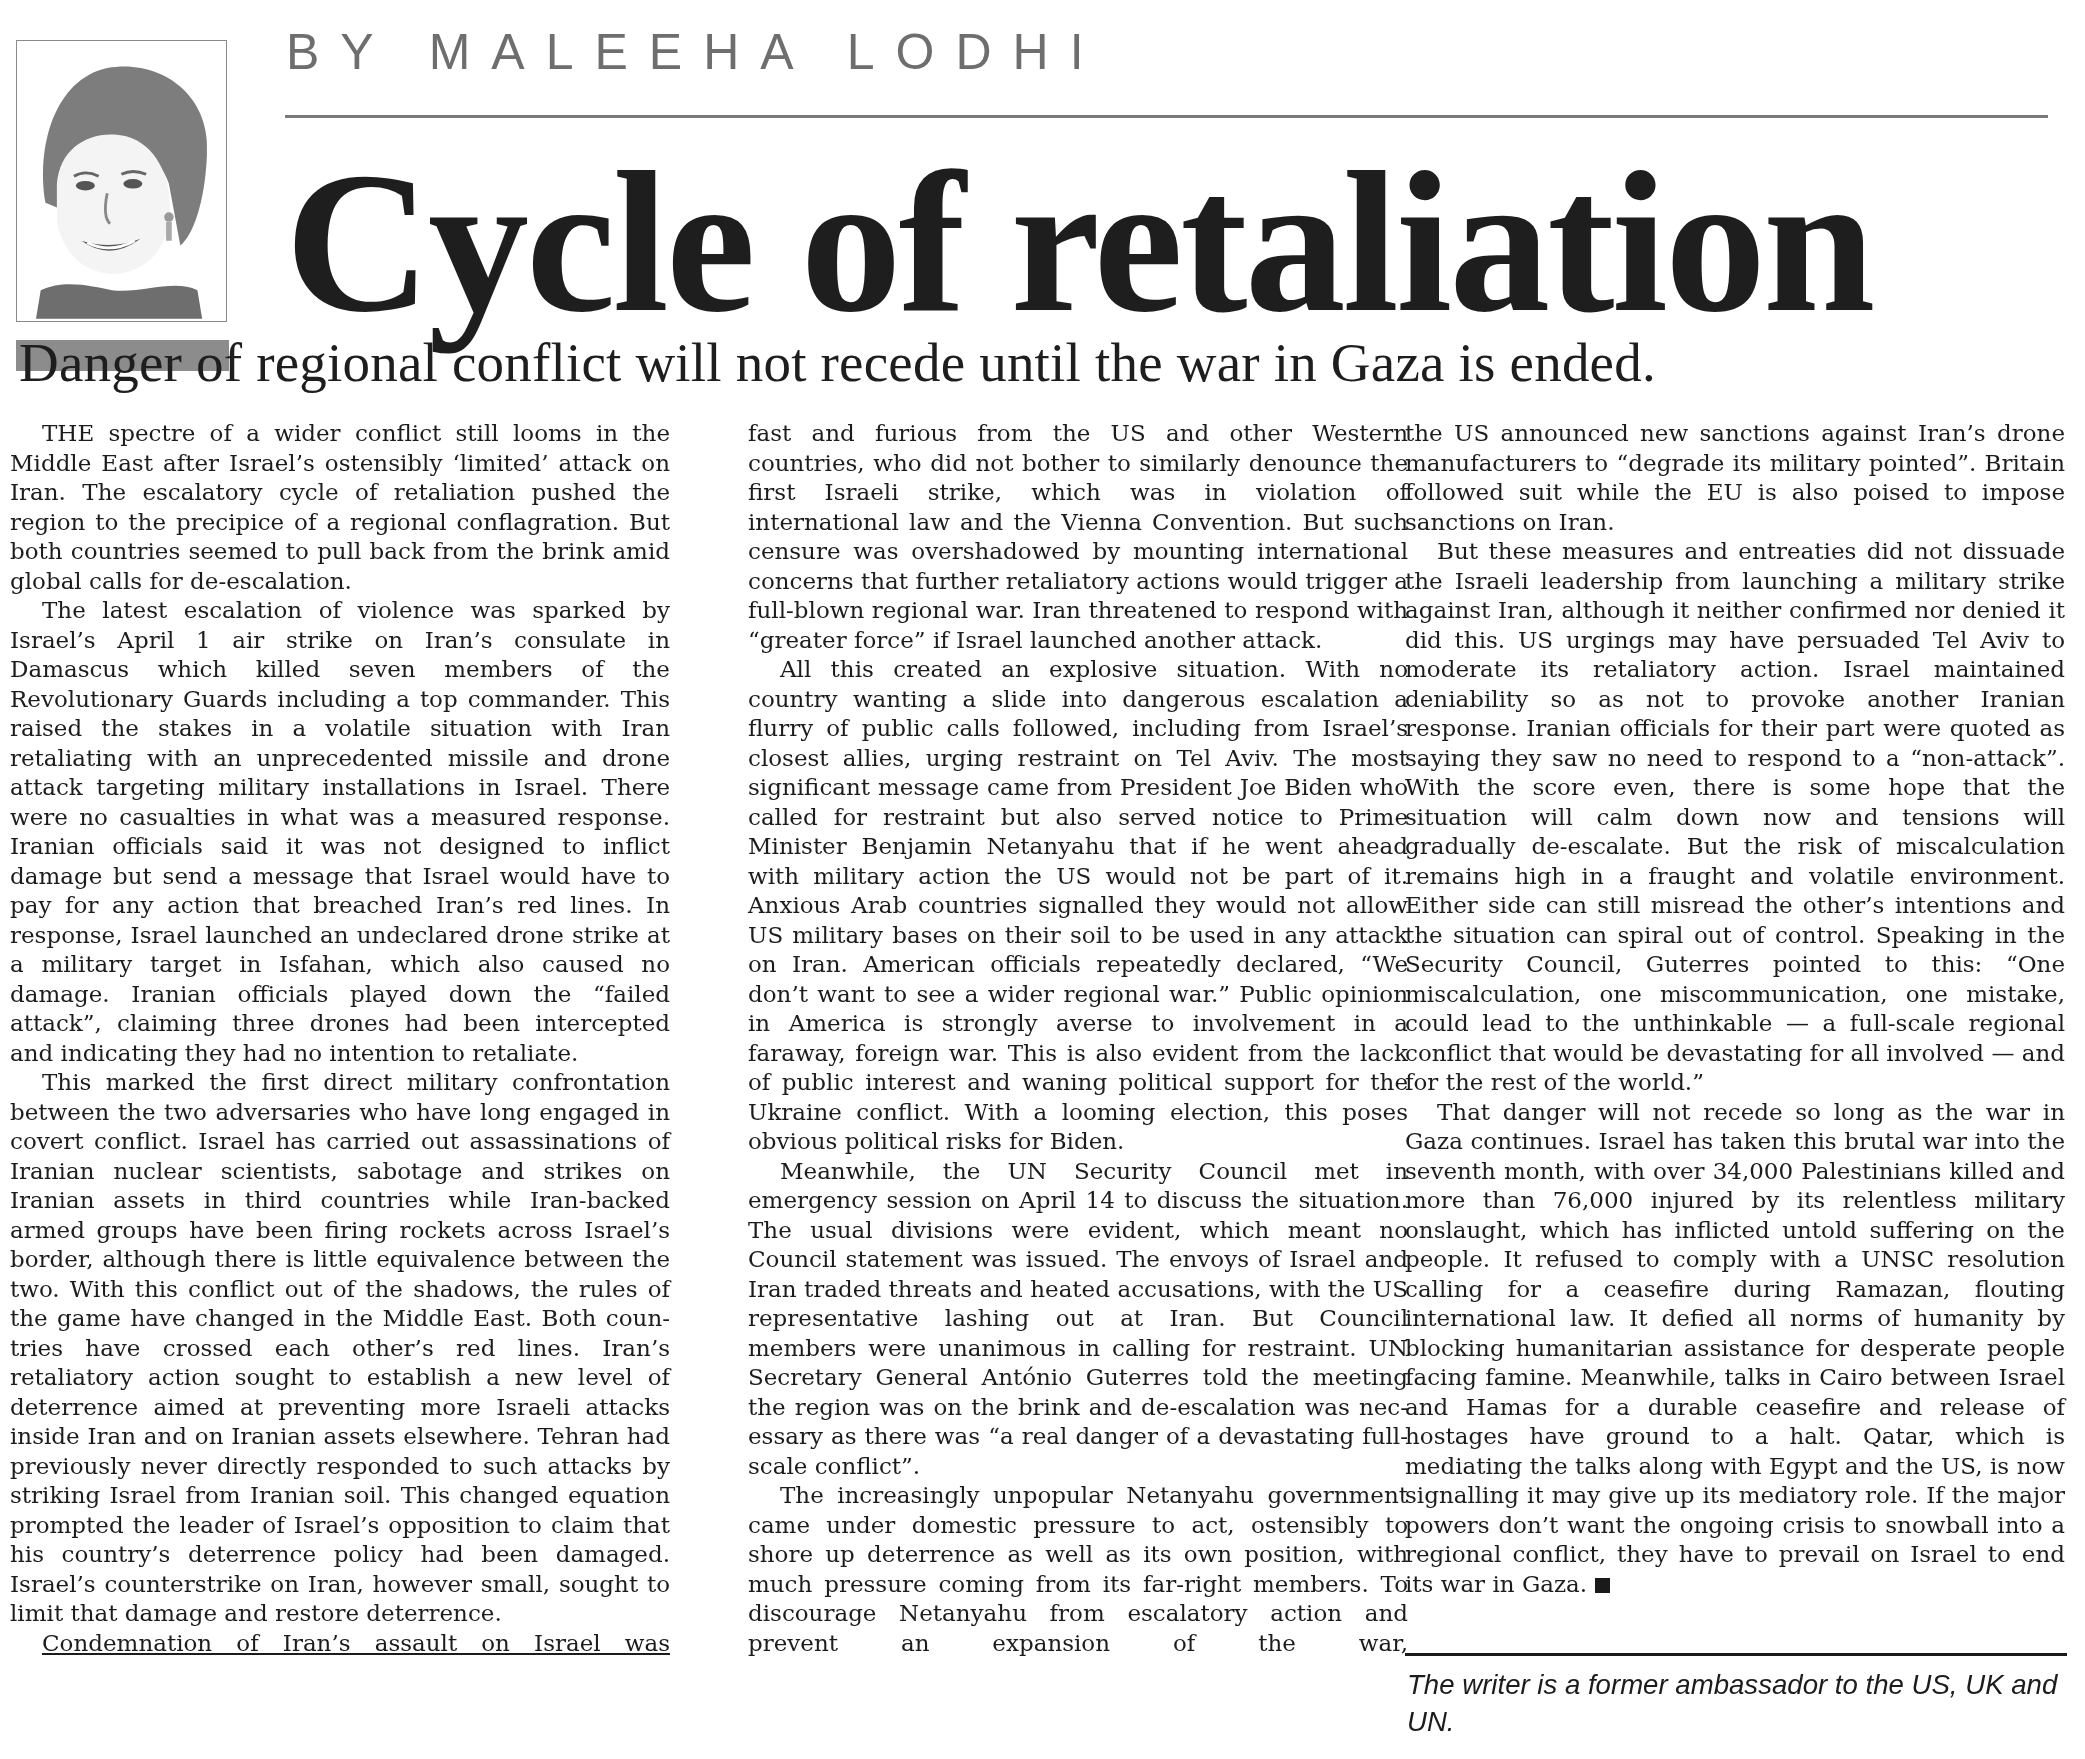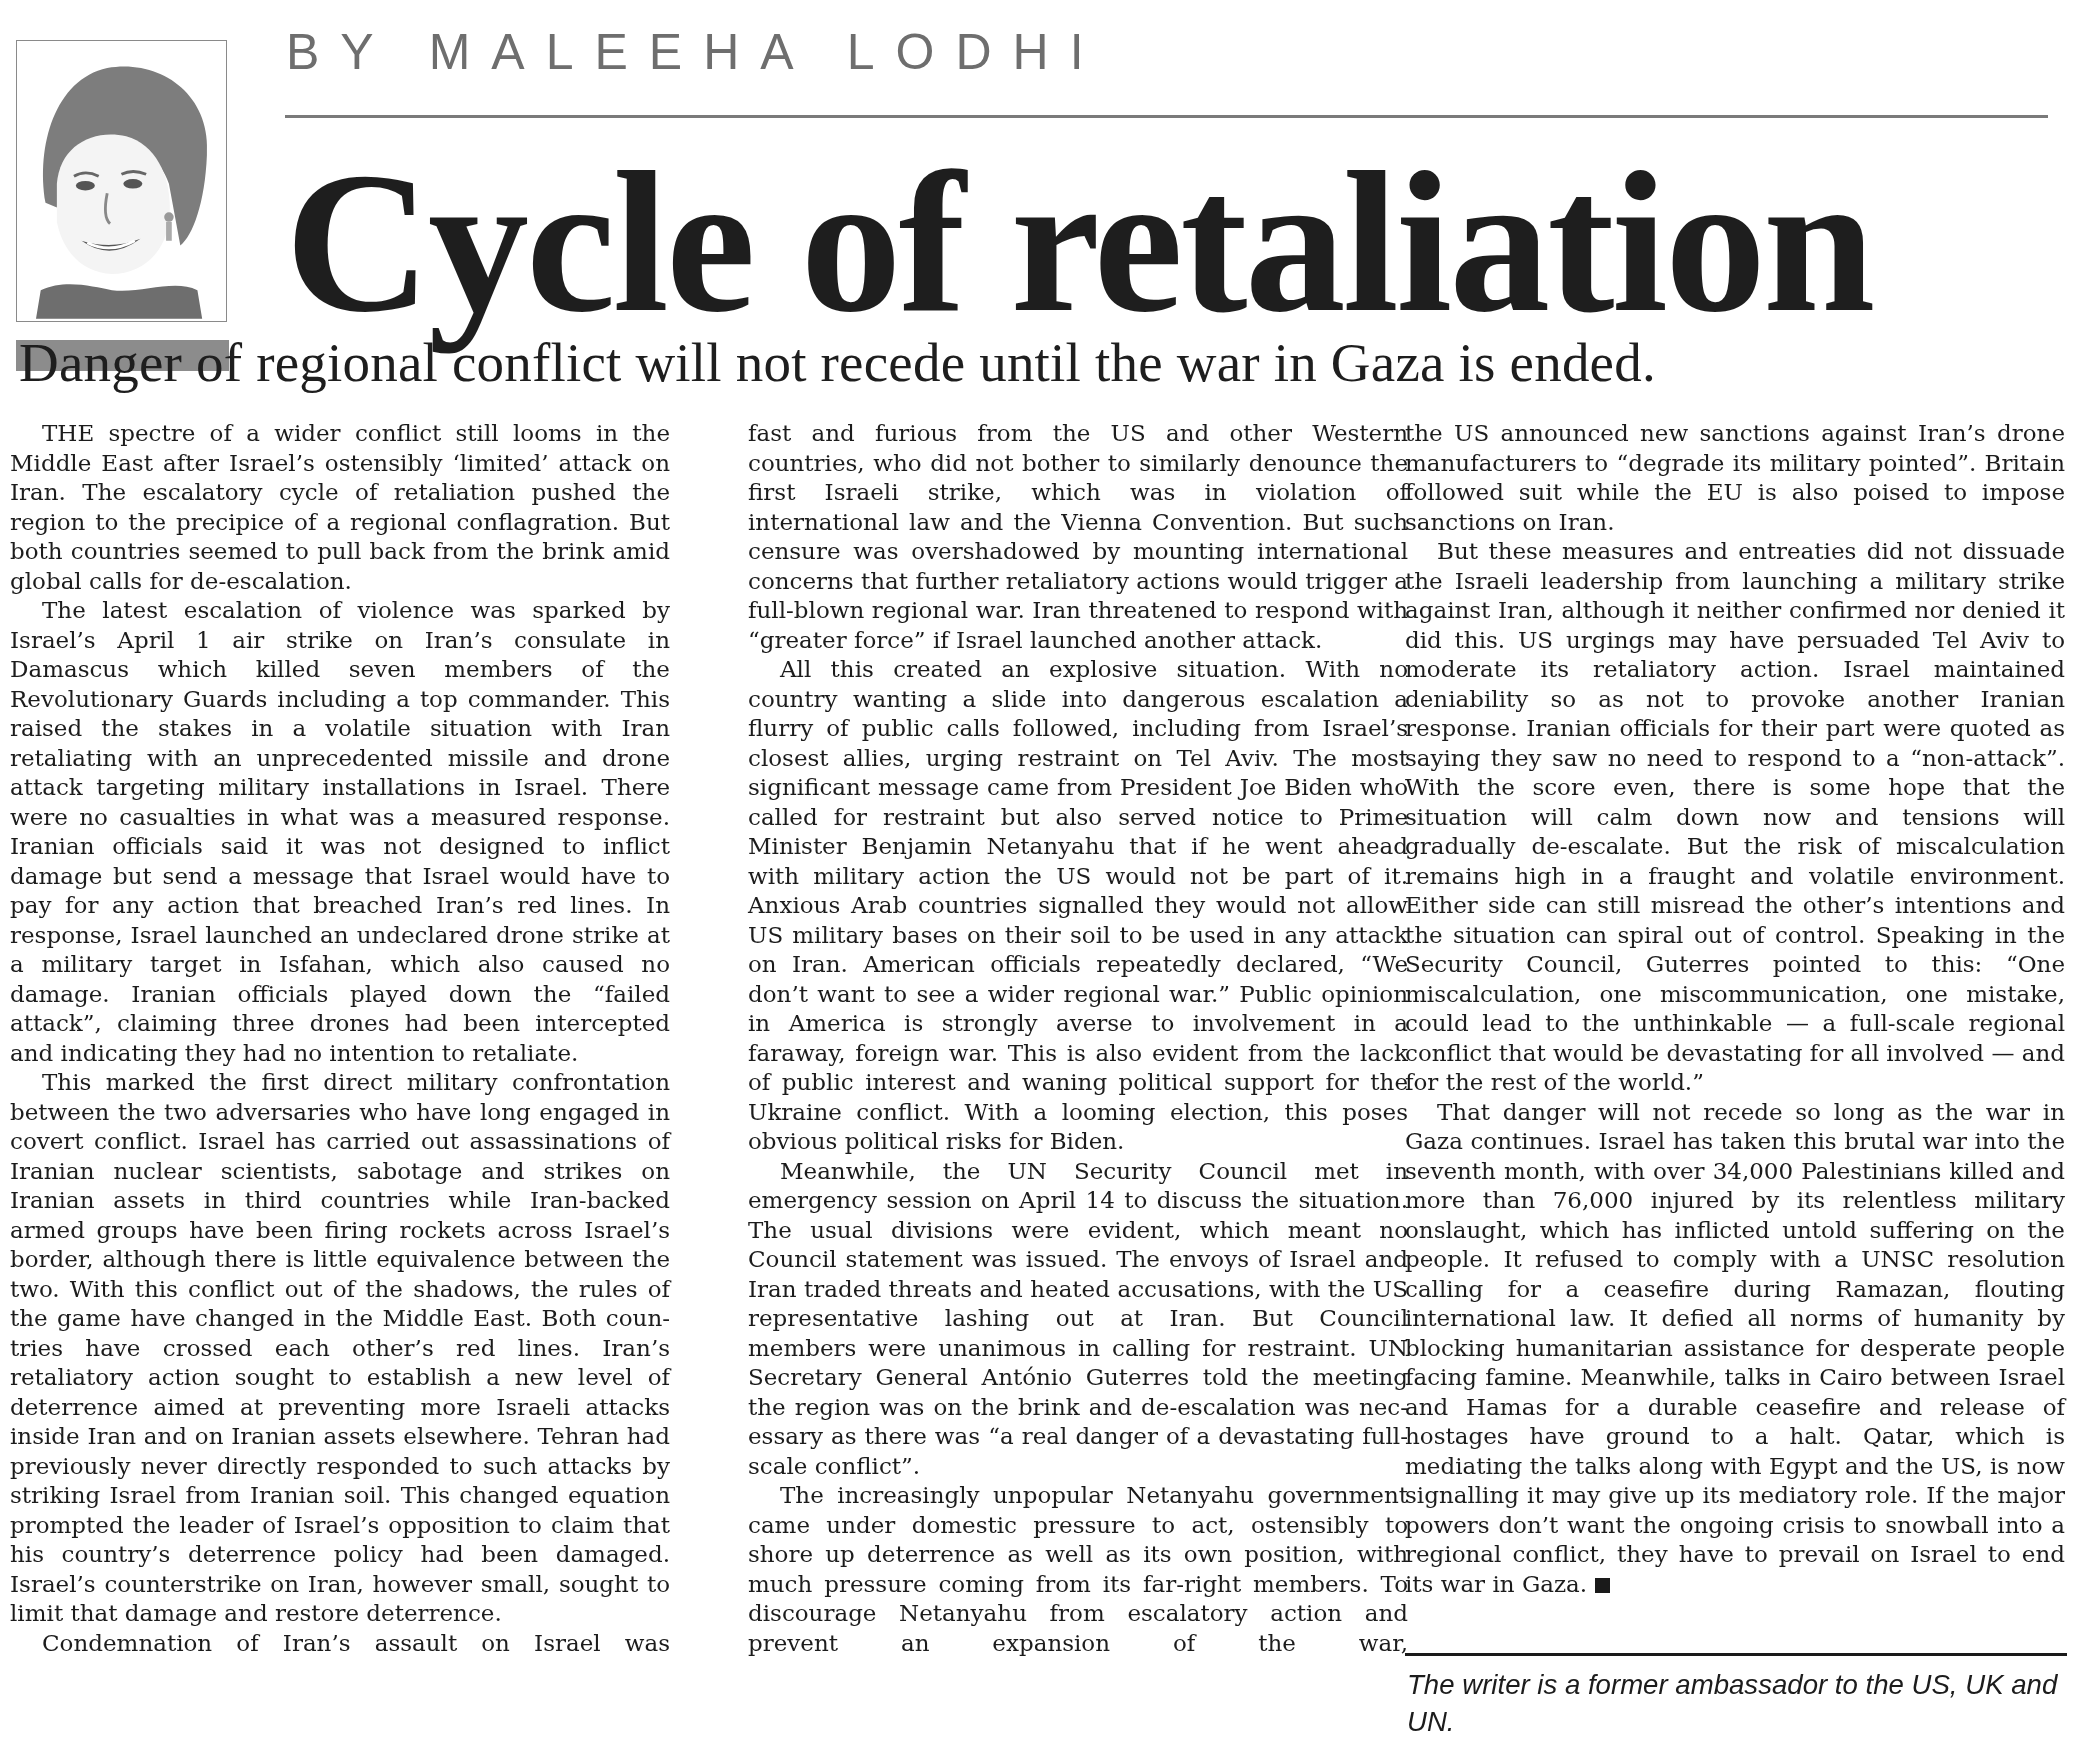--- a/index.html
+++ b/index.html
@@ -52,21 +52,21 @@
 <div class="byline">BY MALEEHA LODHI</div>
 <div class="byline-rule"></div>
 
 <h1 class="title" style="margin:0;font-weight:bold;">Cycle of retaliation</h1>
 <div class="subtitle">Danger of regional conflict will not recede until the war in Gaza is ended.</div>
 
 <div class="col col1">
   <p>THE spectre of a wider conflict still looms in the Middle East after Israel’s ostensibly ‘limited’ atta­ck on Iran. The escalatory cycle of retaliation push­ed the region to the precipice of a regional conflag­ration. But both countries seemed to pull back from the brink amid global calls for de-escalation.</p>
   <p>The latest escalation of violence was sparked by Israel’s April 1 air strike on Iran’s consulate in Damascus which killed seven members of the Revolutionary Guards including a top commander. This raised the stakes in a volatile situation with Iran retaliating with an unprecedented missile and drone attack targeting military installations in Israel. There were no casualties in what was a measured response. Iranian officials said it was not designed to inflict damage but send a message that Israel would have to pay for any action that breached Iran’s red lines. In response, Israel launched an undeclared drone strike at a military target in Isfahan, which also caused no damage. Iranian officials played down the “failed attack”, claiming three drones had been intercepted and indicating they had no intention to retaliate.</p>
   <p>This marked the first direct military confronta­tion between the two adversaries who have long engaged in covert conflict. Israel has carried out assassinations of Iranian nuclear scientists, sabo­tage and strikes on Iranian assets in third coun­tries while Iran-backed armed groups have been firing rockets across Israel’s border, although there is little equivalence between the two. With this conflict out of the shadows, the rules of the game have changed in the Middle East. Both coun­tries have crossed each other’s red lines. Iran’s retaliatory action sought to establish a new level of deterrence aimed at preventing more Israeli attacks inside Iran and on Iranian assets else­where. Tehran had previously never directly responded to such attacks by striking Israel from Iranian soil. This changed equation prompted the leader of Israel’s opposition to claim that his coun­try’s deterrence policy had been damaged. Israel’s counterstrike on Iran, however small, sought to limit that damage and restore deterrence.</p>
-  <p style="text-align-last:justify;">Condemnation of Iran’s assault on Israel was</p>
+  <p style="text-align-last:justify;text-decoration:underline;">Condemnation of Iran’s assault on Israel was</p>
 </div>
 
 <div class="col col2">
   <p class="cont">fast and furious from the US and other Western countries, who did not bother to similarly denounce the first Israeli strike, which was in violation of international law and the Vienna Convention. But such censure was overshadowed by mounting international concerns that further retaliatory actions would trigger a full-blown regional war. Iran threatened to respond with “greater force” if Israel launched another attack.</p>
   <p>All this created an explosive situation. With no country wanting a slide into dangerous escalation a flurry of public calls followed, including from Israel’s closest allies, urging restraint on Tel Aviv. The most significant message came from President Joe Biden who called for restraint but also served notice to Prime Minister Benjamin Netanyahu that if he went ahead with military action the US would not be part of it. Anxious Arab countries signalled they would not allow US military bases on their soil to be used in any attack on Iran. American officials repeatedly declared, “We don’t want to see a wider regional war.” Public opinion in America is strongly averse to involvement in a faraway, foreign war. This is also evident from the lack of public interest and waning political sup­port for the Ukraine conflict. With a looming elec­tion, this poses obvious political risks for Biden.</p>
   <p>Meanwhile, the UN Security Council met in emergency session on April 14 to discuss the situa­tion. The usual divisions were evident, which meant no Council statement was issued. The envoys of Israel and Iran traded threats and heated accusations, with the US representative lashing out at Iran. But Council members were unanimous in calling for restraint. UN Secretary General António Guterres told the meeting the region was on the brink and de-escalation was nec­essary as there was “a real danger of a devastating full-scale conflict”.</p>
   <p style="text-align-last:justify;">The increasingly unpopular Netanyahu govern­ment came under domestic pressure to act, osten­sibly to shore up deterrence as well as its own posi­tion, with much pressure coming from its far-right members. To discourage Netanyahu from escala­tory action and prevent an expansion of the war,</p>
 </div>
 
 <div class="col col3">

